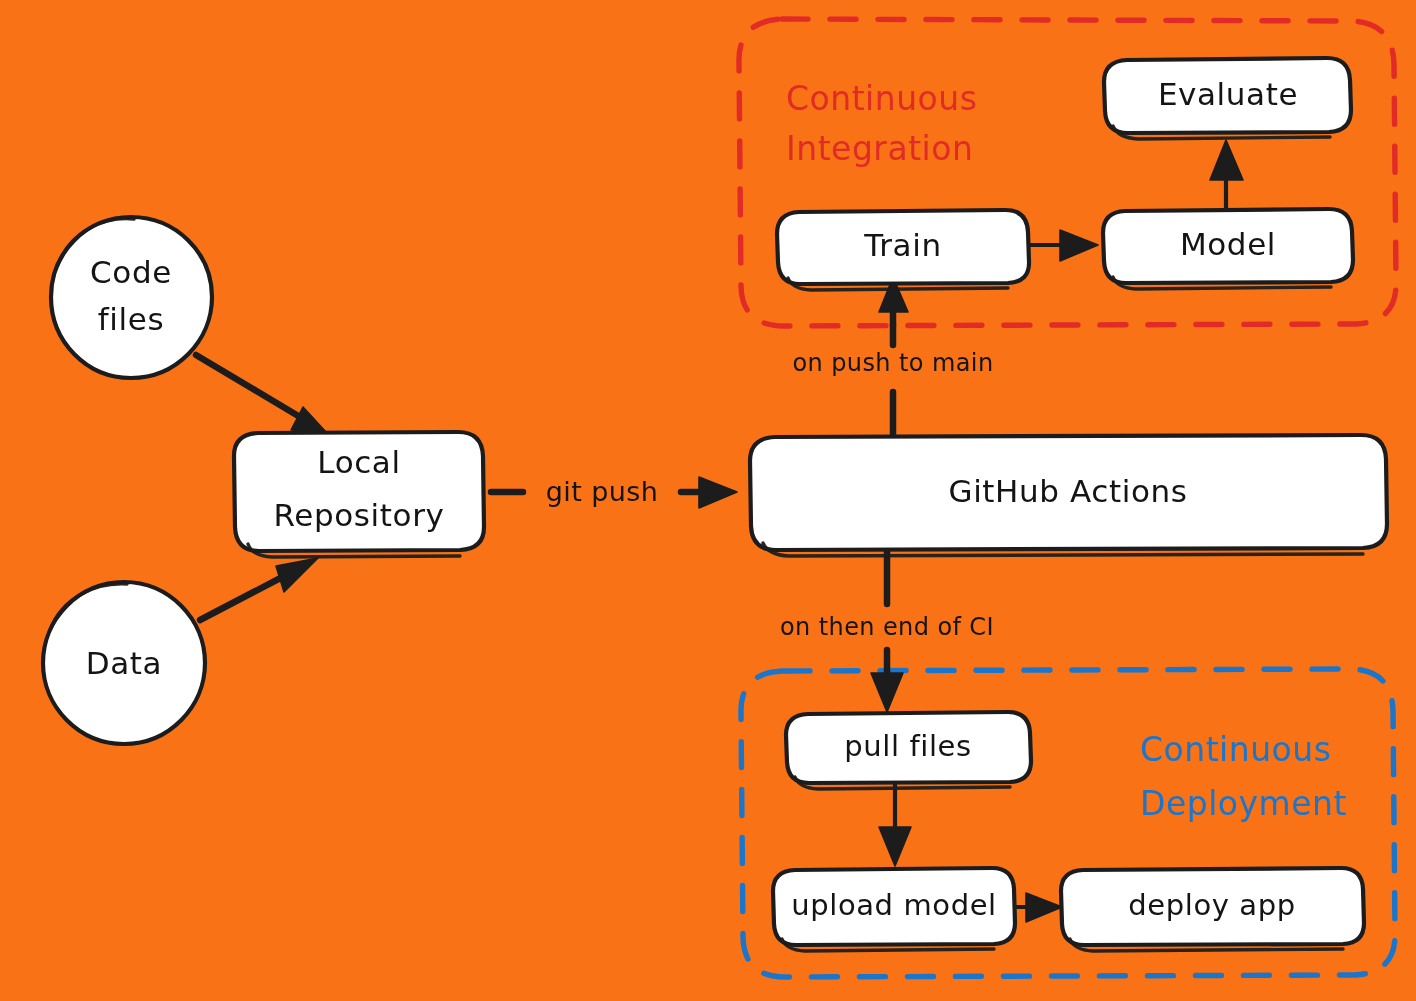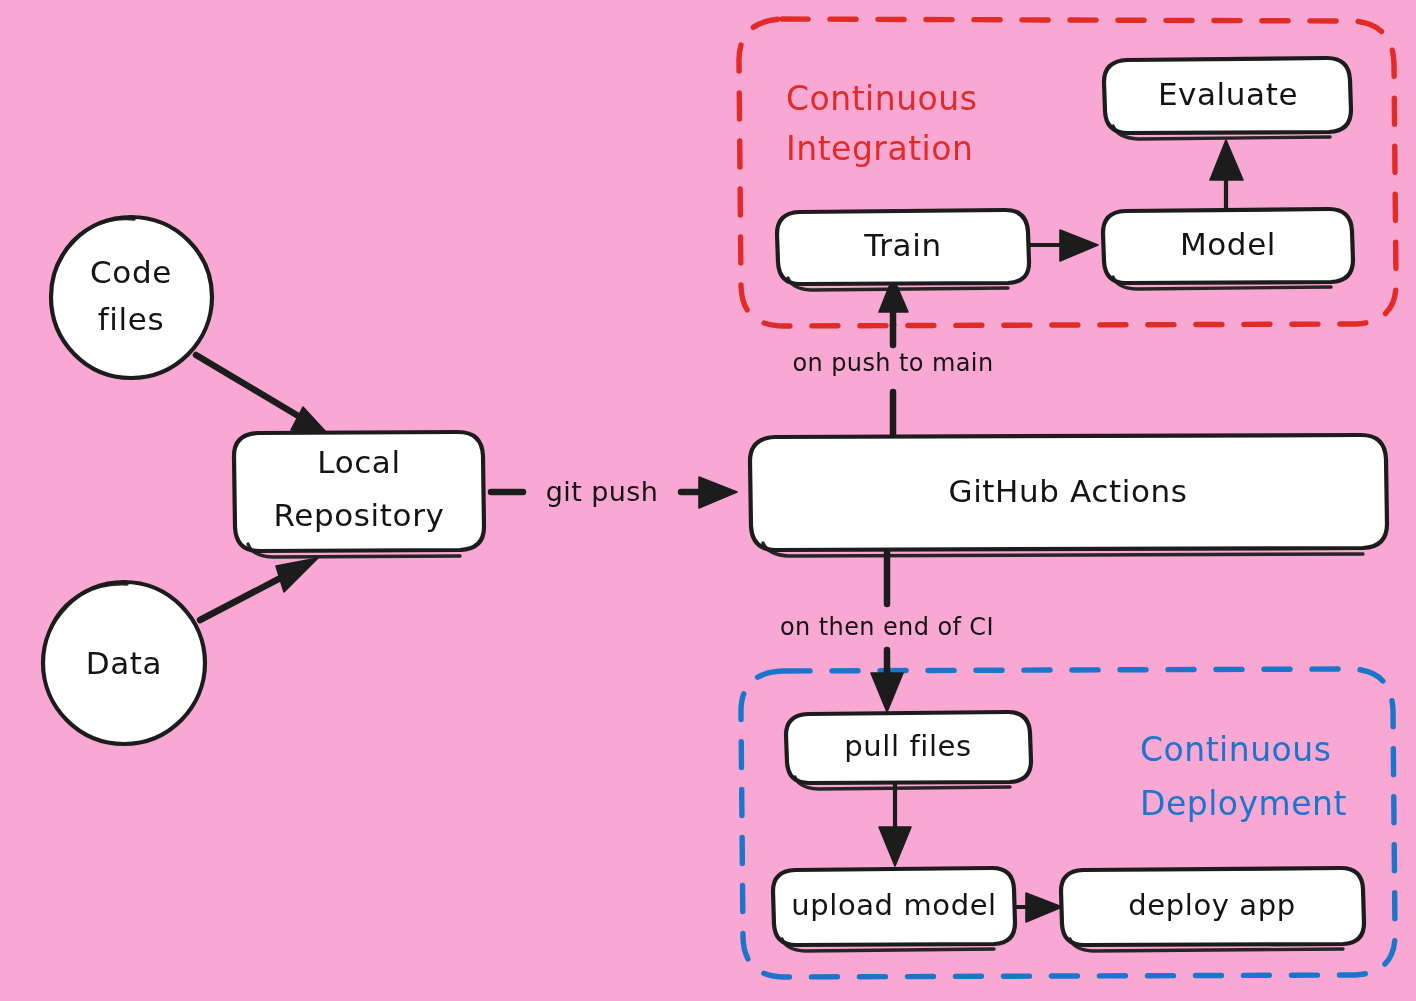--- a/index.html
+++ b/index.html
@@ -90,21 +90,21 @@
     font-family: "DejaVu Sans", sans-serif;
     text-anchor: start;
     dominant-baseline: middle;
     font-size: 33px;
     letter-spacing: 0.5px;
   }
 </style>
 </head>
 <body>
 
-<div id="diagram-root" style="background: #f9a8d4;">
+<div id="diagram-root" style="background: #f97316;">
   <svg id="canvas" viewBox="0 0 1416 1001" xmlns="http://www.w3.org/2000/svg">
 
     <g>
       <path class="group-box" id="ci-group-box" d="M 782 19 L 1352 21 Q 1393 23 1394 64 L 1396 282 Q 1397 322 1356 324 L 786 326 Q 742 327 741 286 L 739 62 Q 738 21 782 19 Z" stroke="#e02b26"></path>
       <text class="group-label" id="ci-label-1" x="786" y="100" fill="#e02b26">Continuous</text>
       <text class="group-label" id="ci-label-2" x="786" y="150" fill="#e02b26">Integration</text>
     </g>
 
     <g>
       <path class="group-box" id="cd-group-box" d="M 784 671 L 1351 669 Q 1392 670 1393 711 L 1395 933 Q 1396 973 1355 975 L 787 977 Q 744 978 743 937 L 741 713 Q 740 672 784 671 Z" stroke="#1b75cb"></path>

